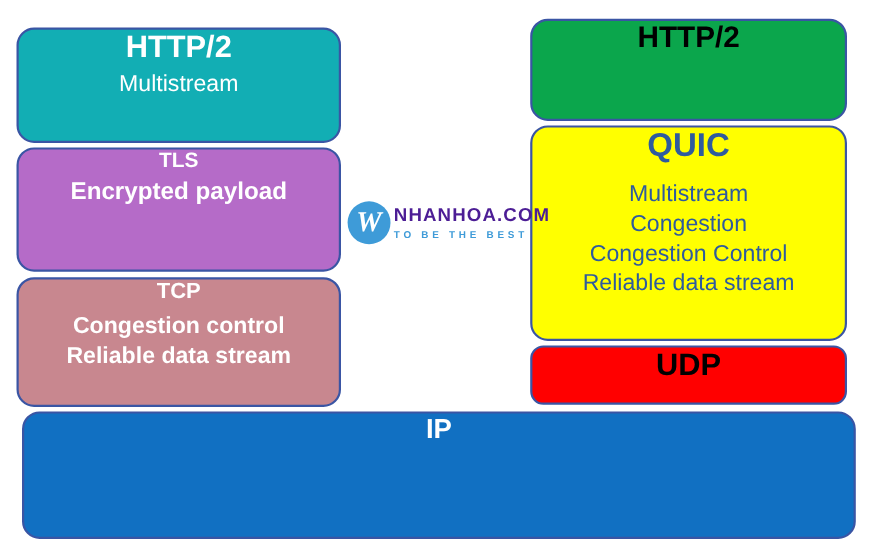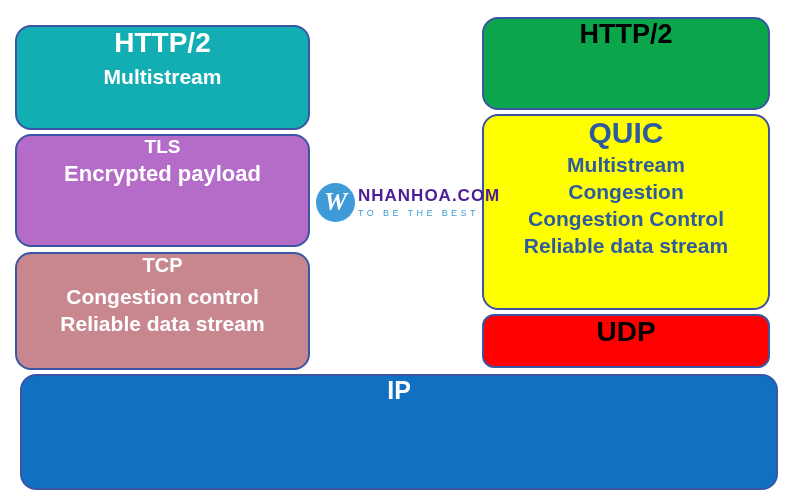--- a/index.html
+++ b/index.html
@@ -19,41 +19,41 @@
     display: flex;
     flex-direction: column;
     align-items: center;
     text-align: center;
   }
   .dots {
     background-image: radial-gradient(rgba(0,0,60,0.10) 1px, transparent 1.4px);
     background-size: 13px 13px;
   }
   .title   { font-weight: bold; line-height: 1.15; }
-  .feature { font-weight: 700;  line-height: 1.3; }
+  .feature { font-weight: 400;  line-height: 1.3; }
 
   
   #blk-http2-left { left: 15px; top: 25px;  width: 295px; height: 105px; background: #12aeb4; color: #ffffff; }
   #blk-http2-left .title   { font-size: 28px; margin-bottom: 4px; }
   #blk-http2-left .feature { font-size: 21px; }
 
   #blk-tls { left: 15px; top: 134px; width: 295px; height: 113px; background: #b56bc8; color: #ffffff; }
   #blk-tls .title   { font-size: 19px; margin-bottom: 2px; }
   #blk-tls .feature { font-size: 22px; font-weight: bold; }
 
   #blk-tcp { left: 15px; top: 252px; width: 295px; height: 118px; background: #c8878f; color: #ffffff; }
   #blk-tcp .title   { font-size: 20px; margin-bottom: 6px; }
   #blk-tcp .feature { font-size: 21px; font-weight: bold; }
 
   
   #blk-http2-right { left: 482px; top: 17px; width: 288px; height: 93px; background: #0ba64c; color: #000000; }
   #blk-http2-right .title { font-size: 27px; }
 
   #blk-quic { left: 482px; top: 114px; width: 288px; height: 196px; background: #ffff00; color: #2e5b9e; }
-  #blk-quic .title   { font-size: 30px; }
+  #blk-quic .title   { font-size: 30px; margin-bottom: 12px; }
   #blk-quic .feature { font-size: 21px; line-height: 27px; }
 
   #blk-udp { left: 482px; top: 314px; width: 288px; height: 54px; background: #ff0000; color: #000000; border-radius: 12px; }
   #blk-udp .title { font-size: 28px; }
 
   
   #blk-ip { left: 20px; top: 374px; width: 758px; height: 116px; background: #1170c2; color: #ffffff; }
   #blk-ip .title { font-size: 25px; font-weight: 600; }
 
   
@@ -82,21 +82,21 @@
   .wm-text { margin-left: 3px; padding-top: 3px; }
   .wm-brand {
     font-size: 17px;
     font-weight: bold;
     letter-spacing: 1px;
     color: #4c1d95;
     white-space: nowrap;
   }
   .wm-tagline {
     font-size: 9px;
-    font-weight: normal;
+    font-weight: bold;
     letter-spacing: 3.4px;
     color: #3e9bd8;
     margin-top: 2px;
     white-space: nowrap;
   }
 </style>
 </head>
 <body>
 
 <div class="canvas">

